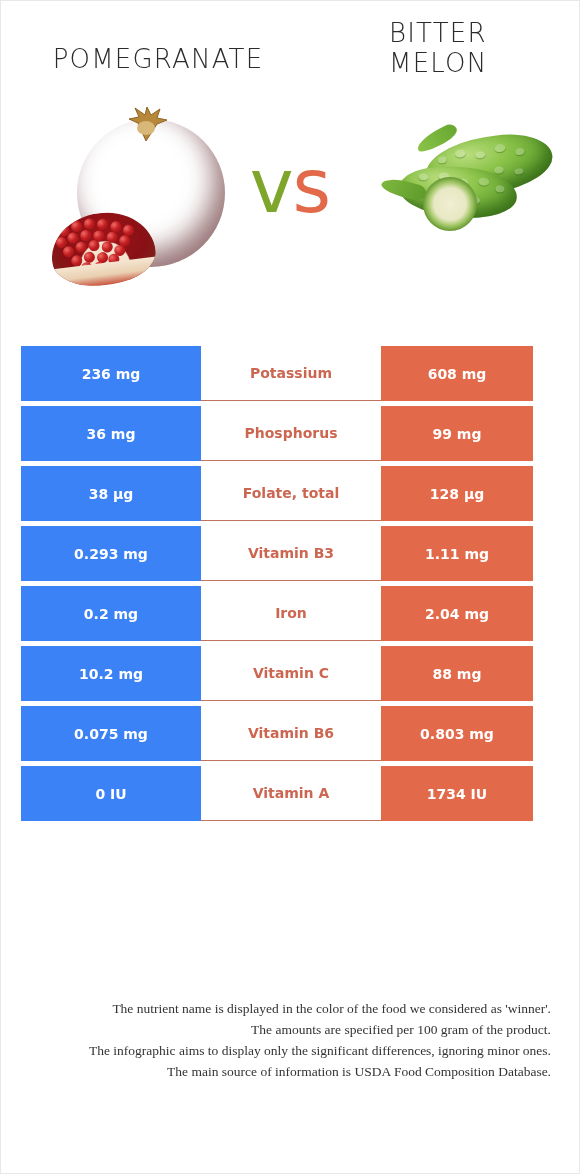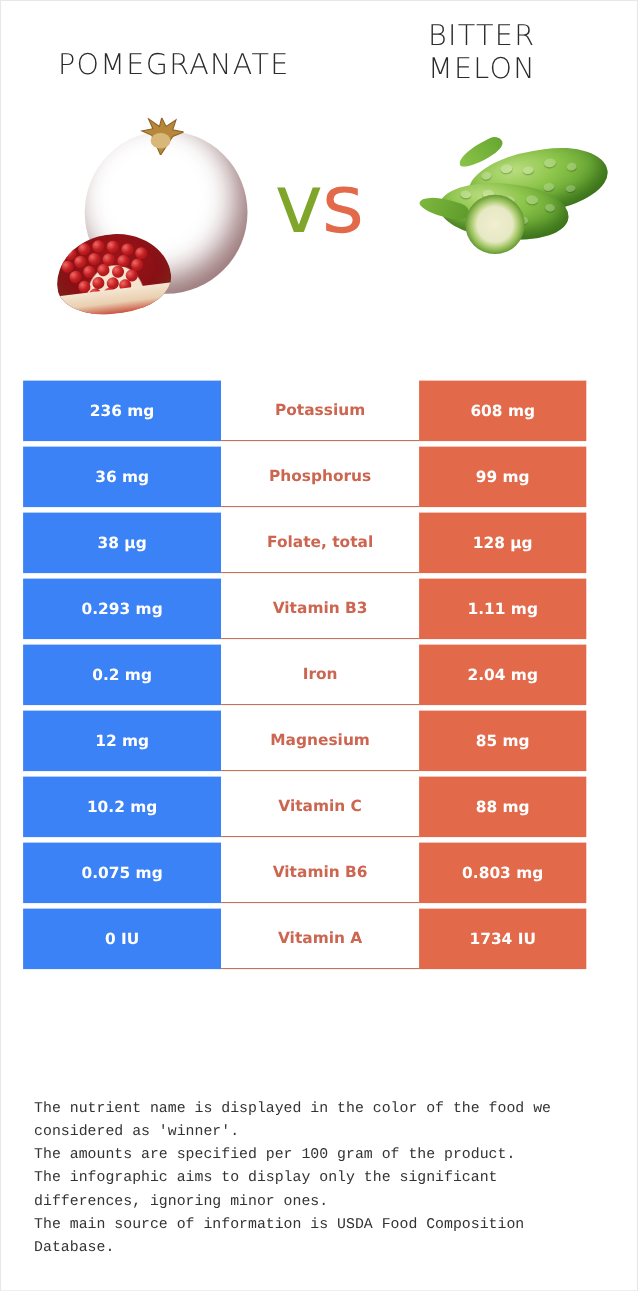--- a/index.html
+++ b/index.html
@@ -205,25 +205,25 @@
     background: #e2694a;
     color: #ffffff;
   }
 
   
   .footer {
     position: absolute;
     left: 30px;
     top: 998px;
     width: 520px;
-    text-align: left;
+    text-align: right;
     font-size: 13.5px;
     line-height: 1.55;
     color: #333333;
-    font-family: Liberation Mono, monospace;
+    font-family: Liberation Serif, serif;
   }
   .footer p { margin: 0; }
 </style>
 </head>
 <body>
 
 <div class="titles">
   <div class="title title-left">Pomegranate</div>
   <div class="title title-right">Bitter Melon</div>
 </div>
@@ -314,25 +314,20 @@
       <div class="cell cell-left">0.293 mg</div>
       <div class="cell cell-mid">Vitamin B3</div>
       <div class="cell cell-right">1.11 mg</div>
     </div>
     <div class="row">
       <div class="cell cell-left">0.2 mg</div>
       <div class="cell cell-mid">Iron</div>
       <div class="cell cell-right">2.04 mg</div>
     </div>
     <div class="row">
-      <div class="cell cell-left">12 mg</div>
-      <div class="cell cell-mid">Magnesium</div>
-      <div class="cell cell-right">85 mg</div>
-    </div>
-    <div class="row">
       <div class="cell cell-left">10.2 mg</div>
       <div class="cell cell-mid">Vitamin C</div>
       <div class="cell cell-right">88 mg</div>
     </div>
     <div class="row">
       <div class="cell cell-left">0.075 mg</div>
       <div class="cell cell-mid">Vitamin B6</div>
       <div class="cell cell-right">0.803 mg</div>
     </div>
     <div class="row">

